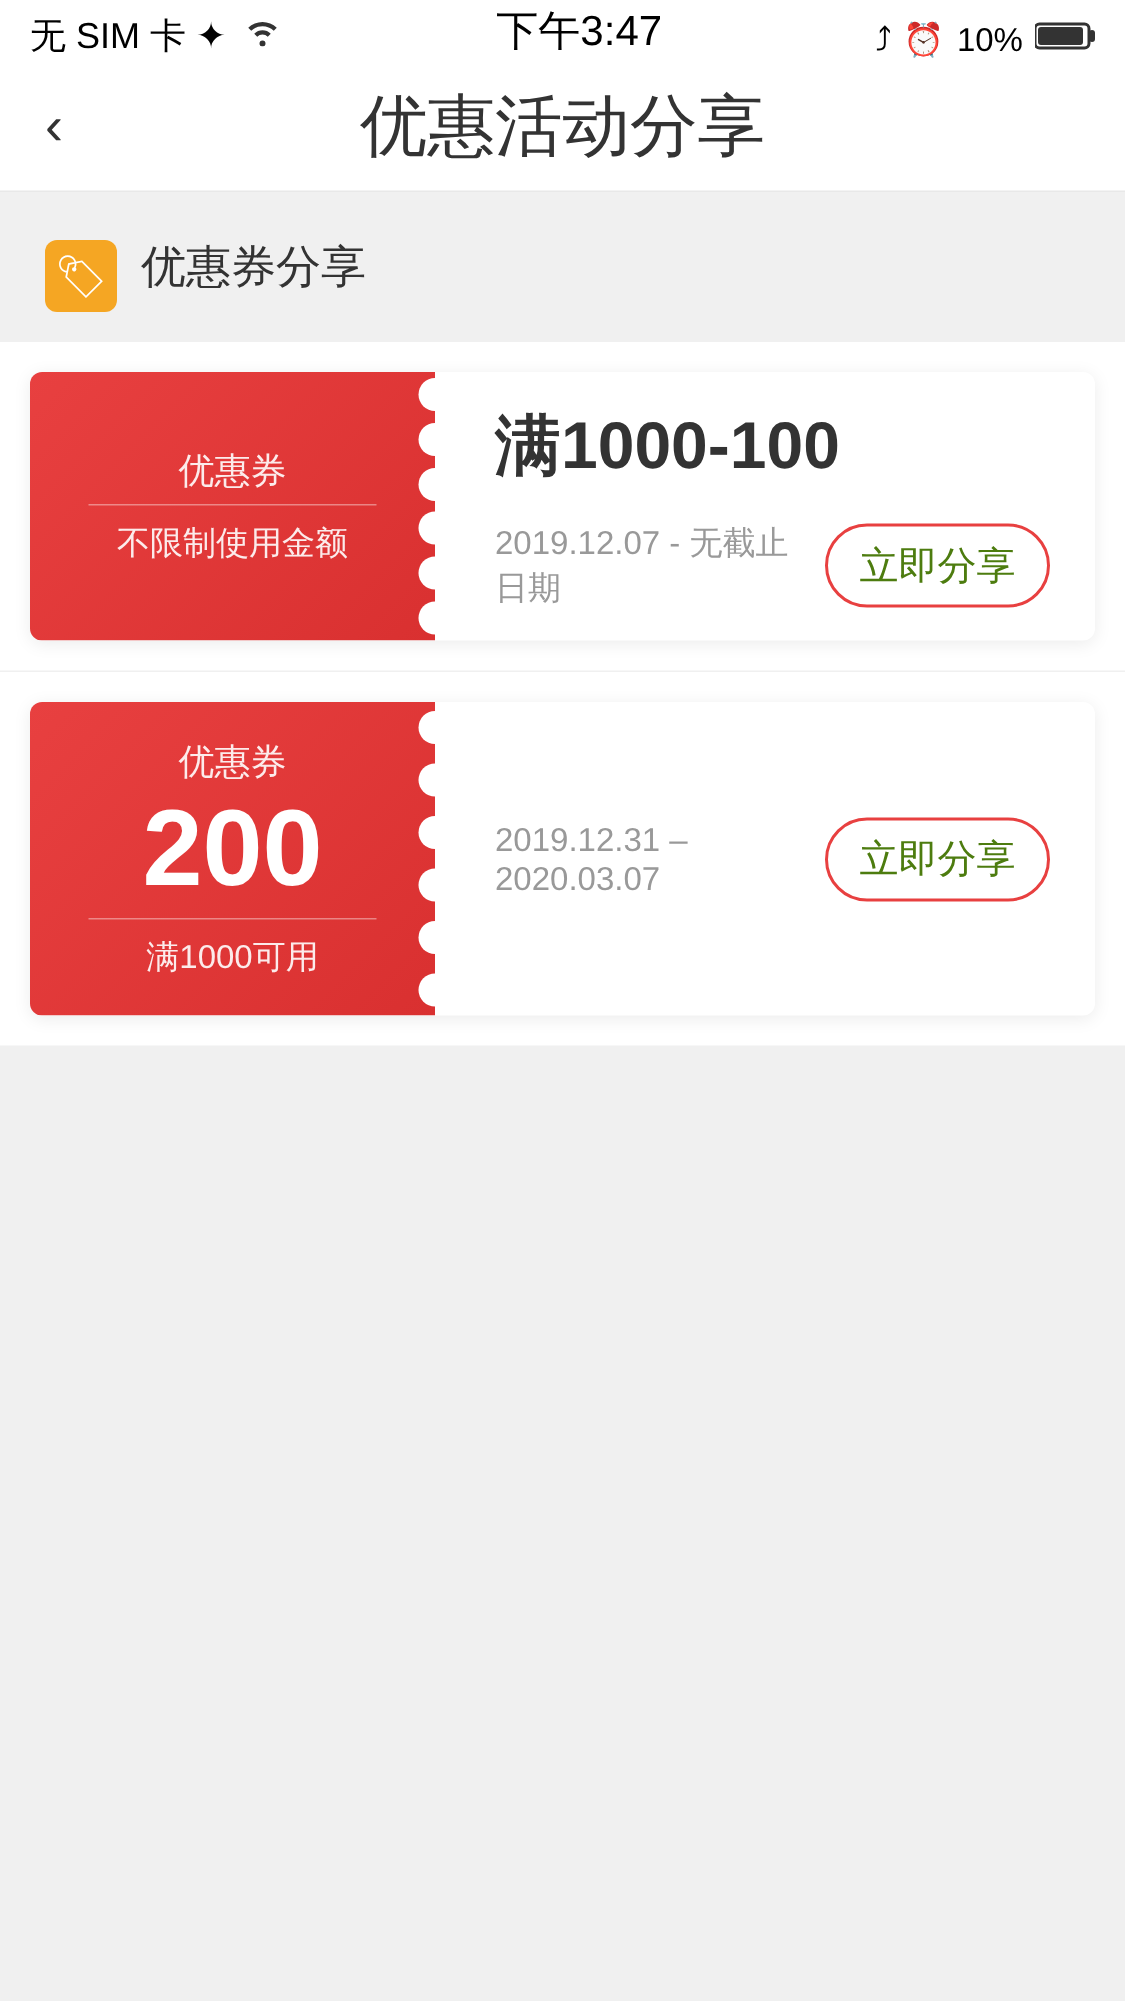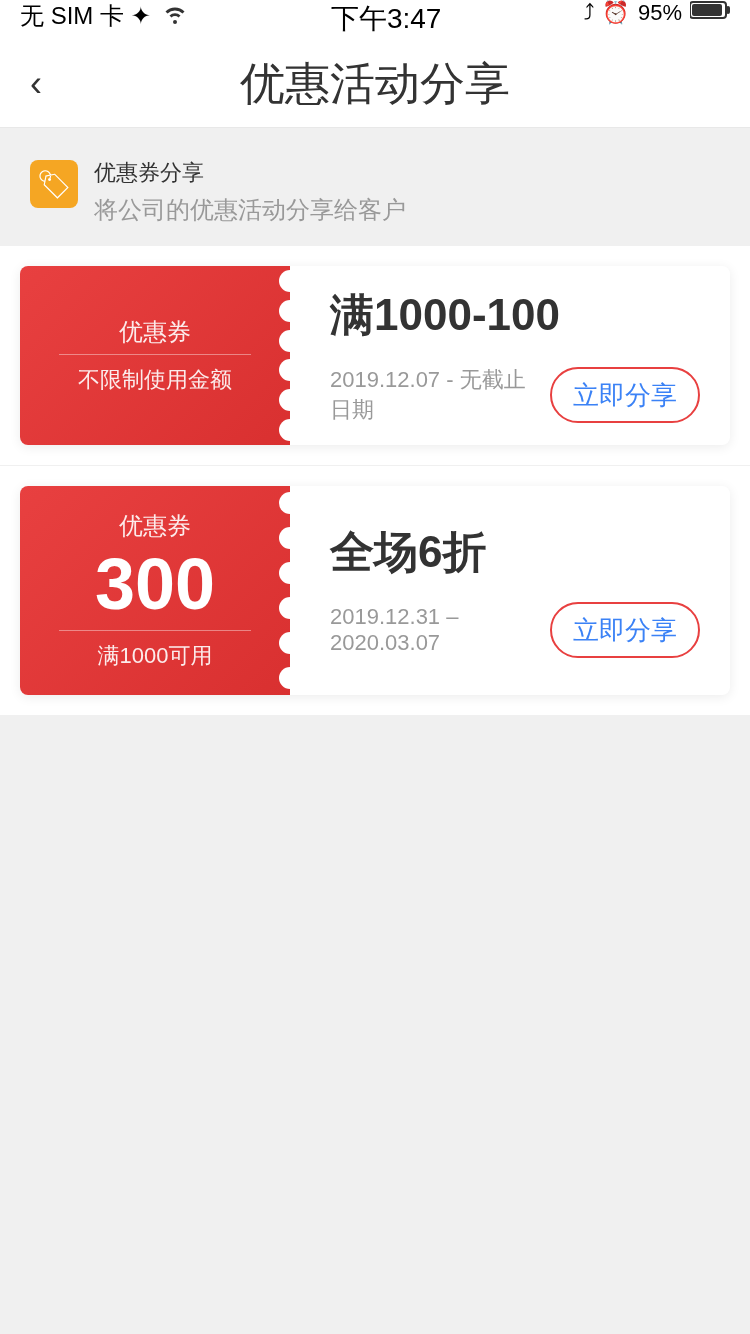--- a/index.html
+++ b/index.html
@@ -11,21 +11,21 @@
       font-family: -apple-system, 'PingFang SC', 'Helvetica Neue', sans-serif;
       overflow-x: hidden;
     }
 
     
     .status-bar {
       width: 750px;
       height: 40px;
       background: #fff;
       display: flex;
-      align-items: flex-start;
+      align-items: flex-end;
       justify-content: space-between;
       padding: 0 20px;
       font-size: 24px;
       font-weight: 500;
     }
     .status-left {
       display: flex;
       align-items: center;
       gap: 10px;
     }
@@ -72,21 +72,21 @@
       align-items: flex-start;
       gap: 16px;
     }
     .section-icon {
       width: 48px;
       height: 48px;
       flex-shrink: 0;
       margin-top: 2px;
     }
     .section-text .section-title {
-      font-size: 22px;
+      font-size: 30px;
       color: #333;
       font-weight: 500;
     }
     .section-text .section-desc {
       font-size: 24px;
       color: #999;
       margin-top: 6px;
     }
 
     
@@ -144,21 +144,21 @@
       font-size: 22px;
       color: #999;
       flex: 1;
     }
     .share-btn {
       width: 150px;
       height: 56px;
       border: 2px solid #e84040;
       border-radius: 28px;
       background: transparent;
-      color: #3b82f6;
+      color: #4d7c0f;
       font-size: 26px;
       display: flex;
       align-items: center;
       justify-content: center;
       cursor: pointer;
       flex-shrink: 0;
     }
 
     
     .coupon-wrapper {
@@ -184,21 +184,21 @@
     <span>
       <svg width="28" height="20" viewBox="0 0 28 20">
           <path d="M14 16a2 2 0 1 1 0 4 2 2 0 0 1 0-4zm-5.5-4.5a7.8 7.8 0 0 1 11 0l-2 2a5 5 0 0 0-7 0l-2-2zm-4-4a13.5 13.5 0 0 1 19 0l-2 2a10.7 10.7 0 0 0-15 0l-2-2z" fill="#333"></path>
         </svg>
     </span>
   </div>
   <div class="status-center">下午3:47</div>
   <div class="status-right">
     <span>⤴</span>
     <span>⏰</span>
-    <span>95%</span>
+    <span>10%</span>
     <span>
       <svg width="40" height="20" viewBox="0 0 40 20">
           <rect x="0" y="2" width="36" height="16" rx="3" ry="3" fill="none" stroke="#333" stroke-width="2"></rect>
           <rect x="36" y="6" width="4" height="8" rx="2" fill="#333"></rect>
           <rect x="2" y="4" width="30" height="12" rx="2" fill="#333"></rect>
         </svg>
     </span>
   </div>
 </div>
 
@@ -209,21 +209,20 @@
 
 <div class="section-header">
   <div class="section-icon">
     <svg width="48" height="48" viewBox="0 0 48 48">
       <rect width="48" height="48" rx="8" fill="#f5a623"></rect>
       <text x="24" y="34" text-anchor="middle" font-size="28" fill="white">🏷</text>
     </svg>
   </div>
   <div class="section-text">
     <div class="section-title">优惠券分享</div>
-    <div class="section-desc">将公司的优惠活动分享给客户</div>
   </div>
 </div>
 
 <div class="coupon-list">
 
   <div class="coupon-wrapper" style="padding: 20px 0; background:#fff; border-bottom: 1px solid #f0f0f0;">
     <div style="display:flex; align-items:stretch; margin: 0 20px; background:#fff; border-radius:8px; overflow:hidden; box-shadow: 0 2px 12px rgba(0,0,0,0.08); width:100%; position:relative;">
 
       <div style="width:270px; background: linear-gradient(135deg,#e84040,#d93030); flex-shrink:0; display:flex; flex-direction:column; align-items:center; justify-content:center; padding:24px 15px; position:relative; color:#fff;">
 
@@ -257,27 +256,26 @@
 
         <div style="position:absolute; right:-11px; top:0; bottom:0; width:22px; z-index:5; display:flex; flex-direction:column; justify-content:space-around; pointer-events:none;">
           <div style="width:22px;height:22px;border-radius:50%;background:#fff;"></div>
           <div style="width:22px;height:22px;border-radius:50%;background:#fff;"></div>
           <div style="width:22px;height:22px;border-radius:50%;background:#fff;"></div>
           <div style="width:22px;height:22px;border-radius:50%;background:#fff;"></div>
           <div style="width:22px;height:22px;border-radius:50%;background:#fff;"></div>
           <div style="width:22px;height:22px;border-radius:50%;background:#fff;"></div>
         </div>
         <div class="coupon-label">优惠券</div>
-        <div class="coupon-amount">300</div>
+        <div class="coupon-amount">200</div>
         <div class="coupon-divider"></div>
         <div class="coupon-condition">满1000可用</div>
       </div>
 
       <div class="coupon-right">
-        <div class="coupon-name">全场6折</div>
         <div class="coupon-bottom">
           <div class="coupon-date">2019.12.31 – 2020.03.07</div>
           <button class="share-btn">立即分享</button>
         </div>
       </div>
     </div>
   </div>
 
 </div>
 

